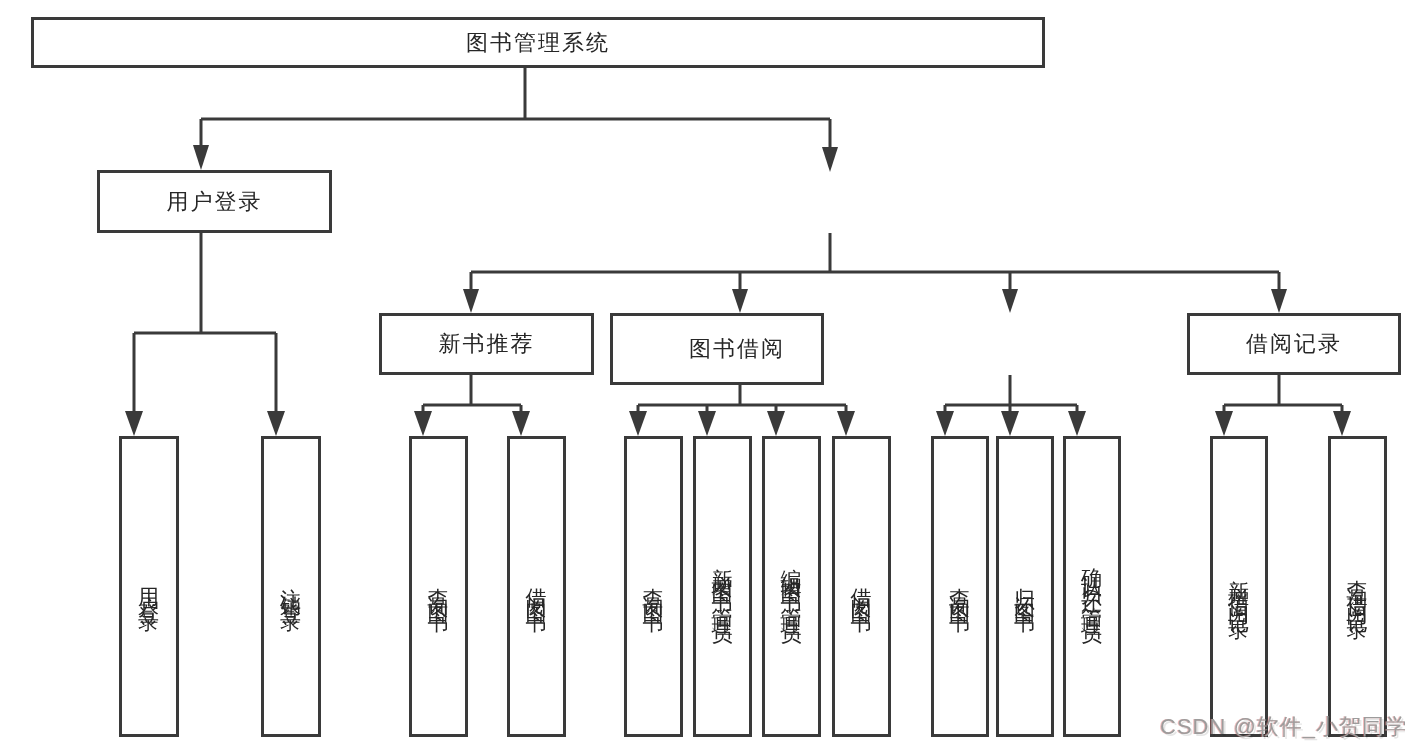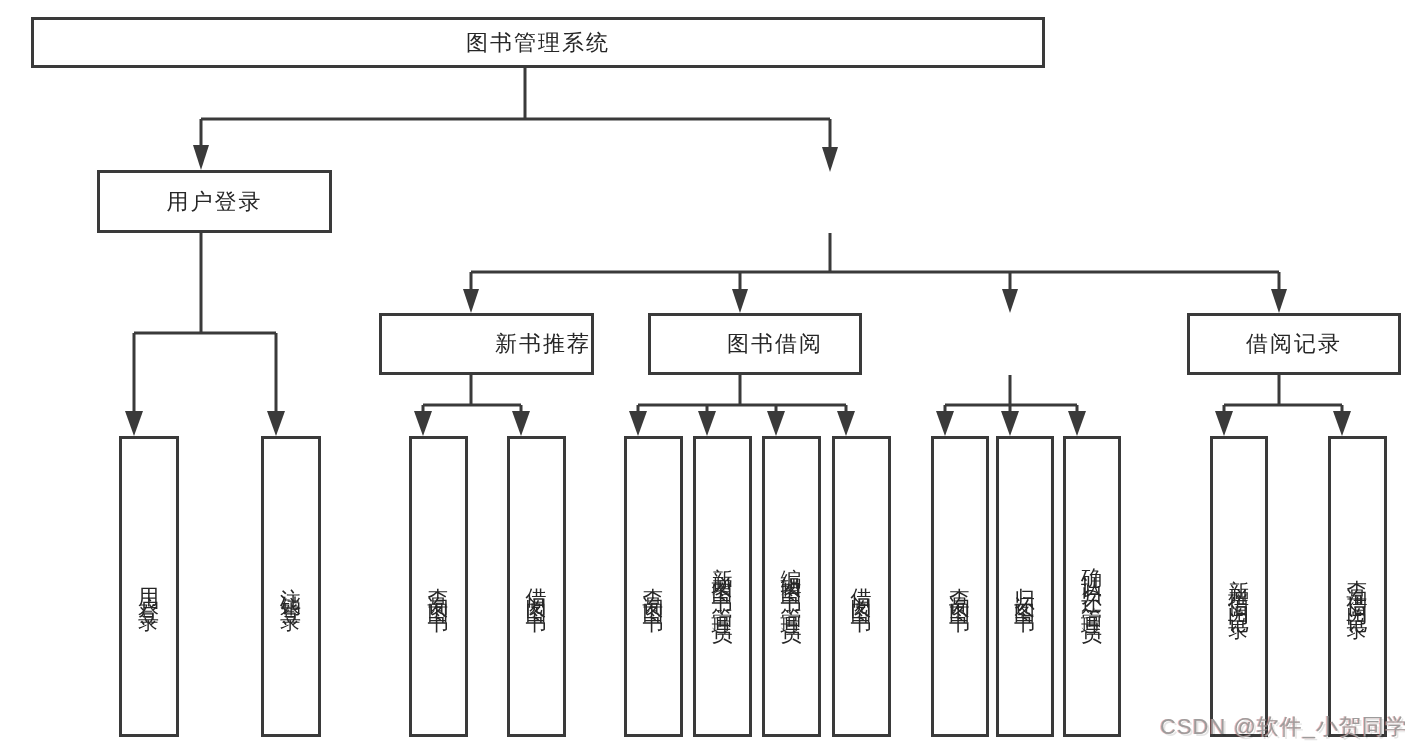--- a/index.html
+++ b/index.html
@@ -106,24 +106,24 @@
   </svg>
 
   <div class="node" style="left:16px; top:17px; width:1014px; height:51px;">
     <span class="h-label">图书管理系统</span>
   </div>
 
   <div class="node" style="left:82px; top:170px; width:235px; height:63px;">
     <span class="h-label">用户登录</span>
   </div>
 
-  <div class="node" style="left:364px; top:313px; width:215px; height:62px;justify-content:flex-end;">
+  <div class="node" style="left:364px; top:313px; width:215px; height:62px;">
     <span class="h-label">新书推荐</span>
   </div>
-  <div class="node" style="left:633px; top:313px; width:214px; height:62px;padding-left:40px;">
+  <div class="node" style="left:595px; top:313px; width:214px; height:72px;padding-left:40px;">
     <span class="h-label">图书借阅</span>
   </div>
   <div class="node" style="left:1172px; top:313px; width:214px; height:62px;">
     <span class="h-label">借阅记录</span>
   </div>
 
   <div class="node" style="left:104px; top:436px; width:60px; height:301px;">
     <span class="v-label">用户登录</span>
   </div>
   <div class="node" style="left:246px; top:436px; width:60px; height:301px;">

